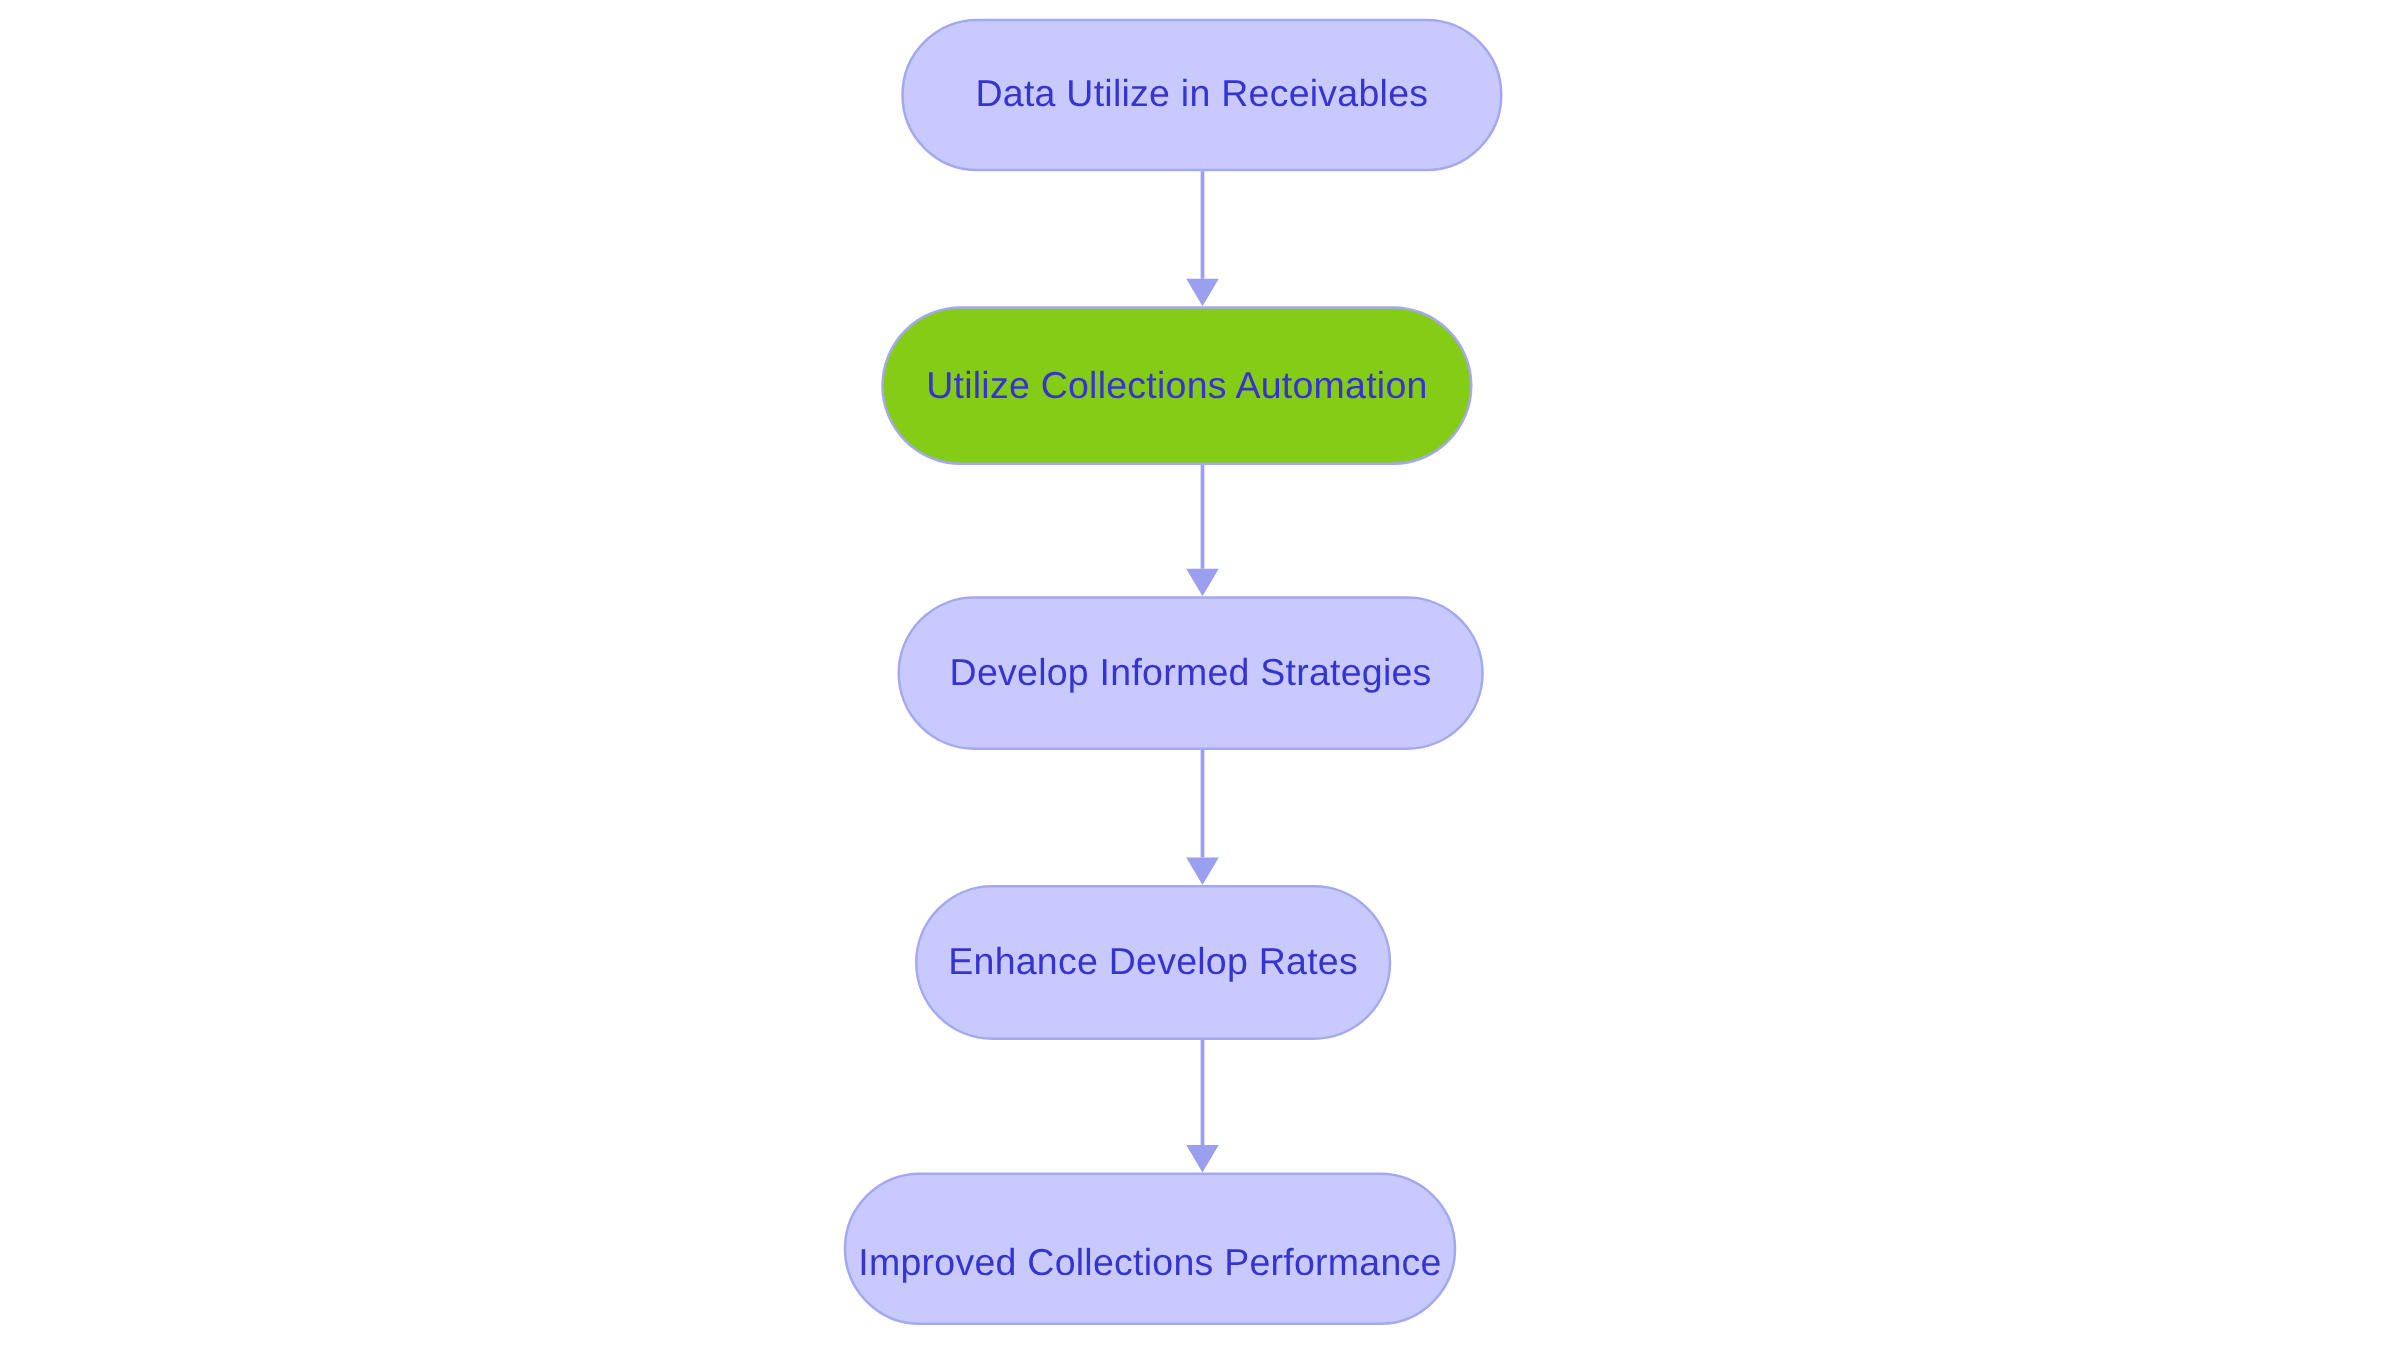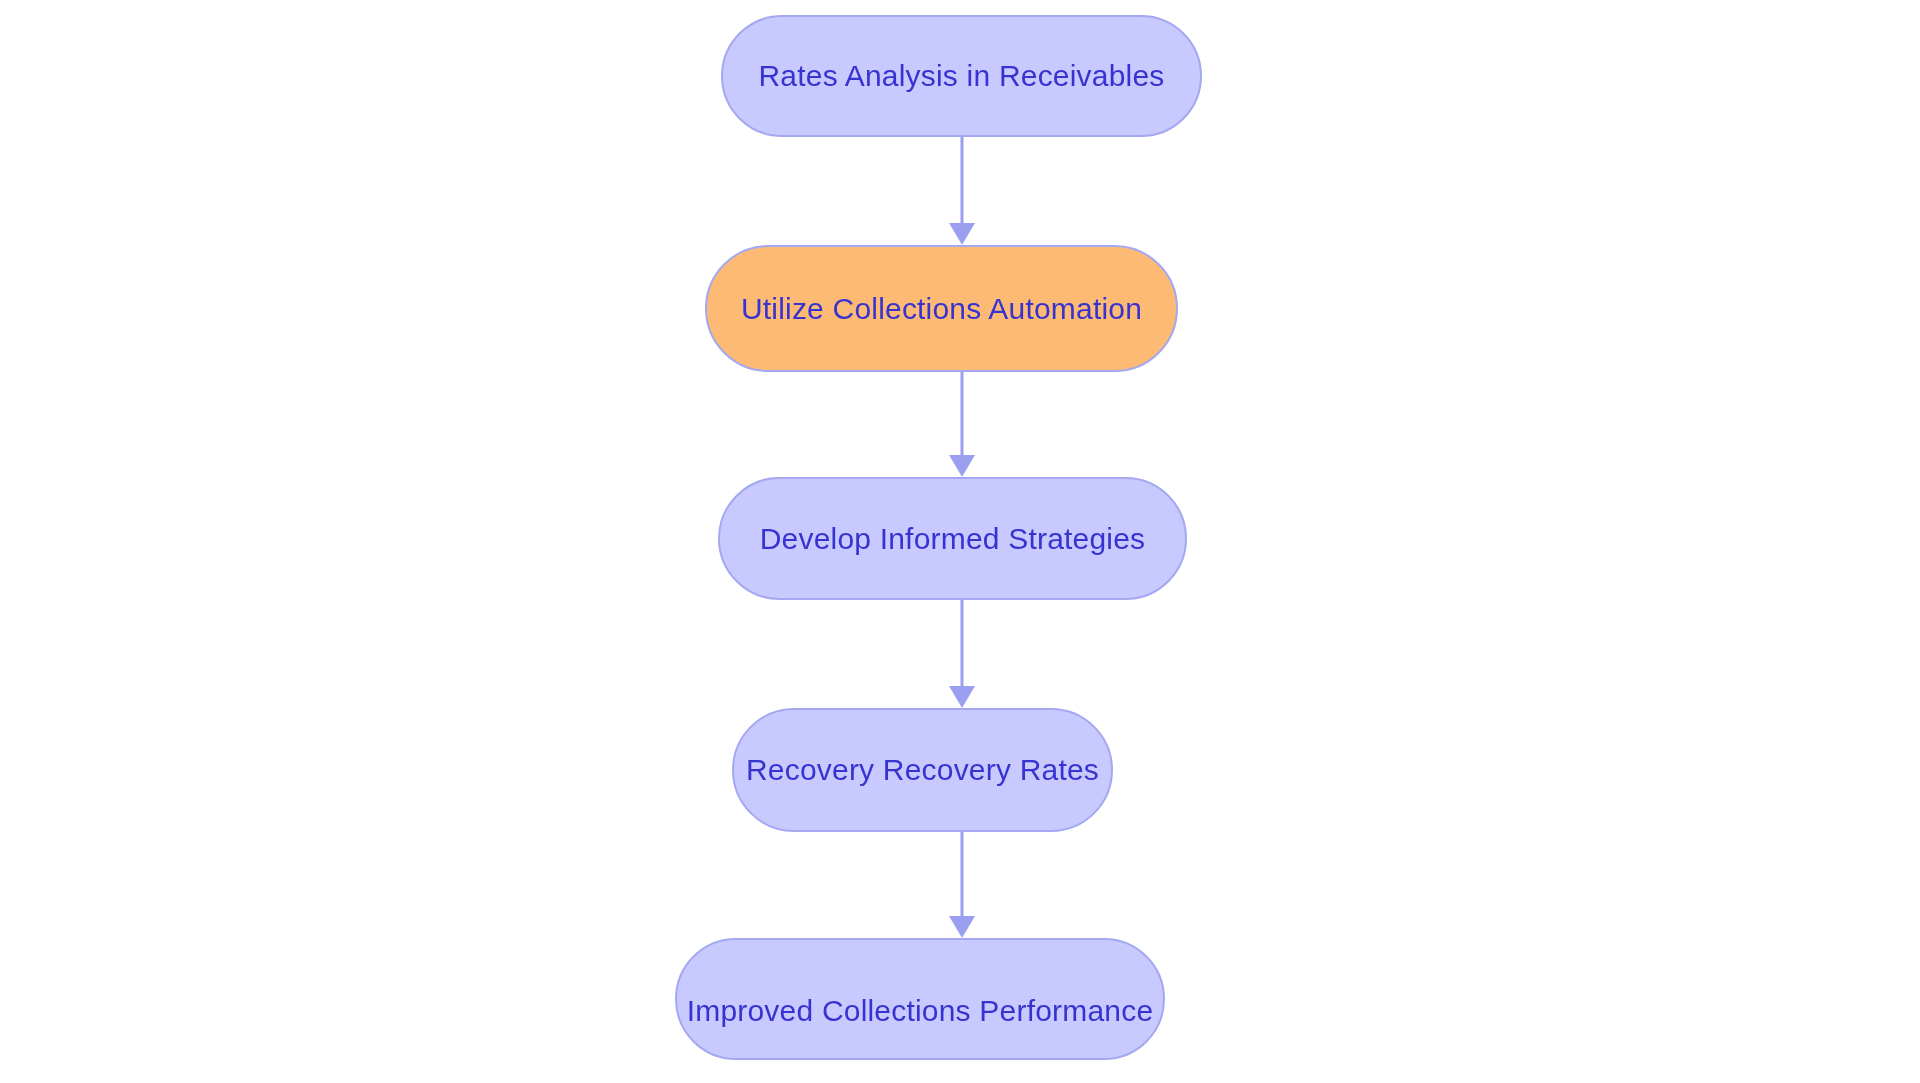--- a/index.html
+++ b/index.html
@@ -75,29 +75,29 @@
         <polygon points="949,686 975,686 962,708" fill="#9b9ff0"></polygon>
       </g>
       <g>
         <line x1="962" y1="832" x2="962" y2="916" stroke="#9b9ff0" stroke-width="3"></line>
         <polygon points="949,916 975,916 962,938" fill="#9b9ff0"></polygon>
       </g>
     </svg>
 
   <div id="node-layer">
       <div class="flow-node" style="left: 721px; top: 15px; width: 481px; height: 122px; background: rgb(200, 202, 255); border-color: rgb(163, 168, 240); border-width: 2px;">
-        <span class="flow-node-label" style="color: rgb(55, 51, 208); font-size: 30px;">Rates Analysis in Receivables</span>
+        <span class="flow-node-label" style="color: rgb(55, 51, 208); font-size: 30px;">Data Utilize in Receivables</span>
       </div>
-      <div class="flow-node" style="left: 705px; top: 245px; width: 473px; height: 127px; background: #fdba74; border-color: rgb(163, 168, 240); border-width: 2px;">
+      <div class="flow-node" style="left: 705px; top: 245px; width: 473px; height: 127px; background: #84cc16; border-color: rgb(163, 168, 240); border-width: 2px;">
         <span class="flow-node-label" style="color: rgb(55, 51, 208); font-size: 30px;">Utilize Collections Automation</span>
       </div>
       <div class="flow-node" style="left: 718px; top: 477px; width: 469px; height: 123px; background: rgb(200, 202, 255); border-color: rgb(163, 168, 240); border-width: 2px; align-items: center;">
         <span class="flow-node-label" style="color: rgb(55, 51, 208); font-size: 30px;">Develop Informed Strategies</span>
       </div>
       <div class="flow-node" style="left: 732px; top: 708px; width: 381px; height: 124px; background: rgb(200, 202, 255); border-color: rgb(163, 168, 240); border-width: 2px;">
-        <span class="flow-node-label" style="color: rgb(55, 51, 208); font-size: 30px;">Recovery Recovery Rates</span>
+        <span class="flow-node-label" style="color: rgb(55, 51, 208); font-size: 30px;">Enhance Develop Rates</span>
       </div>
       <div class="flow-node" style="left: 675px; top: 938px; width: 490px; height: 122px; background: rgb(200, 202, 255); border-color: rgb(163, 168, 240); border-width: 2px;">
         <span class="flow-node-label" style="color: rgb(55, 51, 208); font-size: 30px; margin-top: 24px;">Improved Collections Performance</span>
       </div>
     </div>
 
 </div>
 
 </body></html>

